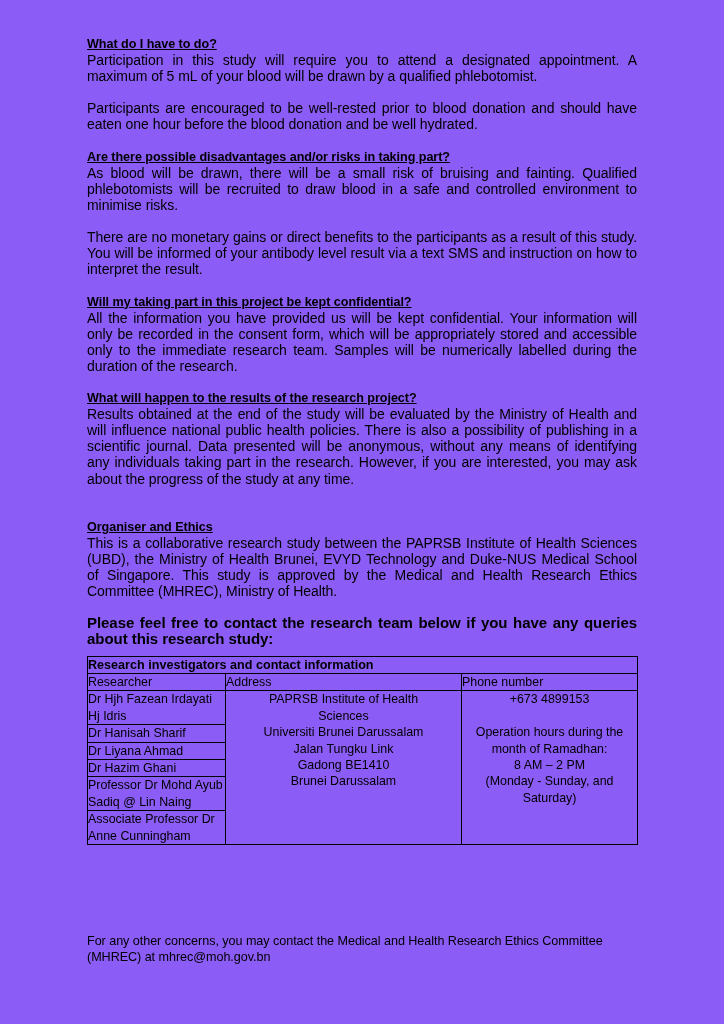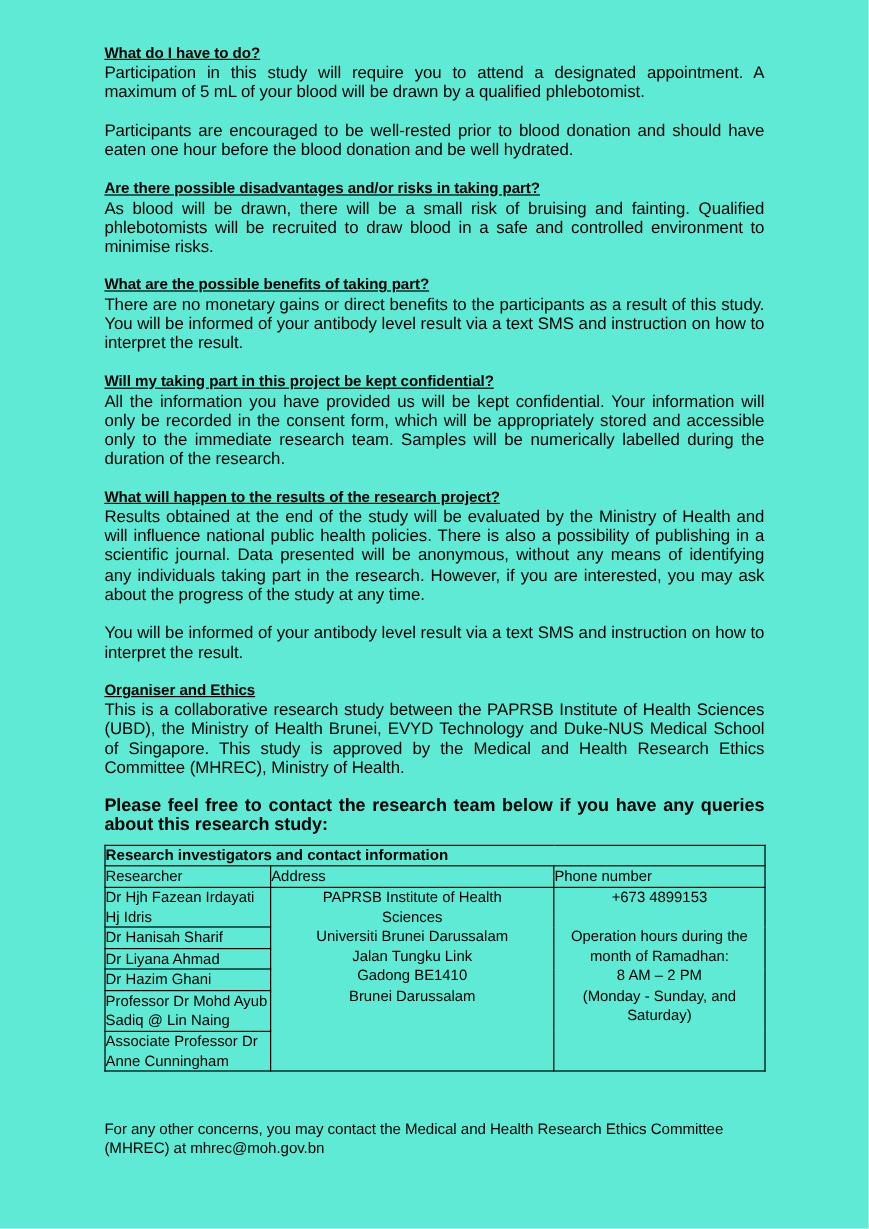--- a/index.html
+++ b/index.html
@@ -8,21 +8,21 @@
     background: #ffffff;
   }
   body {
     font-family: "Liberation Sans", sans-serif;
     color: #000000;
   }
   .page {
     position: relative;
     width: 724px;
     height: 1024px;
-    background: #5eead4;
+    background: #8b5cf6;
     box-sizing: border-box;
     overflow: hidden;
   }
   .content {
     position: absolute;
     left: 87px;
     top: 36px;
     width: 550px;
   }
   .sec-heading {
@@ -118,38 +118,36 @@
     <div class="gap"></div>
 
     <div>
       <div class="sec-heading">Are there possible disadvantages and/or risks in taking part?</div>
       <p class="body-text">As blood will be drawn, there will be a small risk of bruising and fainting. Qualified phlebotomists will be recruited to draw blood in a safe and controlled environment to minimise risks.</p>
     </div>
 
     <div class="gap"></div>
 
     <div>
-      <div class="sec-heading">What are the possible benefits of taking part?</div>
       <p class="body-text">There are no monetary gains or direct benefits to the participants as a result of this study. You will be informed of your antibody level result via a text SMS and instruction on how to interpret the result.</p>
     </div>
 
     <div class="gap"></div>
 
     <div>
       <div class="sec-heading">Will my taking part in this project be kept confidential?</div>
       <p class="body-text">All the information you have provided us will be kept confidential. Your information will only be recorded in the consent form, which will be appropriately stored and accessible only to the immediate research team. Samples will be numerically labelled during the duration of the research.</p>
     </div>
 
     <div class="gap"></div>
 
     <div>
       <div class="sec-heading">What will happen to the results of the research project?</div>
       <p class="body-text">Results obtained at the end of the study will be evaluated by the Ministry of Health and will influence national public health policies. There is also a possibility of publishing in a scientific journal. Data presented will be anonymous, without any means of identifying any individuals taking part in the research. However, if you are interested, you may ask about the progress of the study at any time.</p>
       <div class="gap"></div>
-      <p class="body-text">You will be informed of your antibody level result via a text SMS and instruction on how to interpret the result.</p>
     </div>
 
     <div class="gap"></div>
 
     <div>
       <div class="sec-heading">Organiser and Ethics</div>
       <p class="body-text">This is a collaborative research study between the PAPRSB Institute of Health Sciences (UBD), the Ministry of Health Brunei, EVYD Technology and Duke-NUS Medical School of Singapore. This study is approved by the Medical and Health Research Ethics Committee (MHREC), Ministry of Health.</p>
     </div>
 
     <div class="gap"></div>

